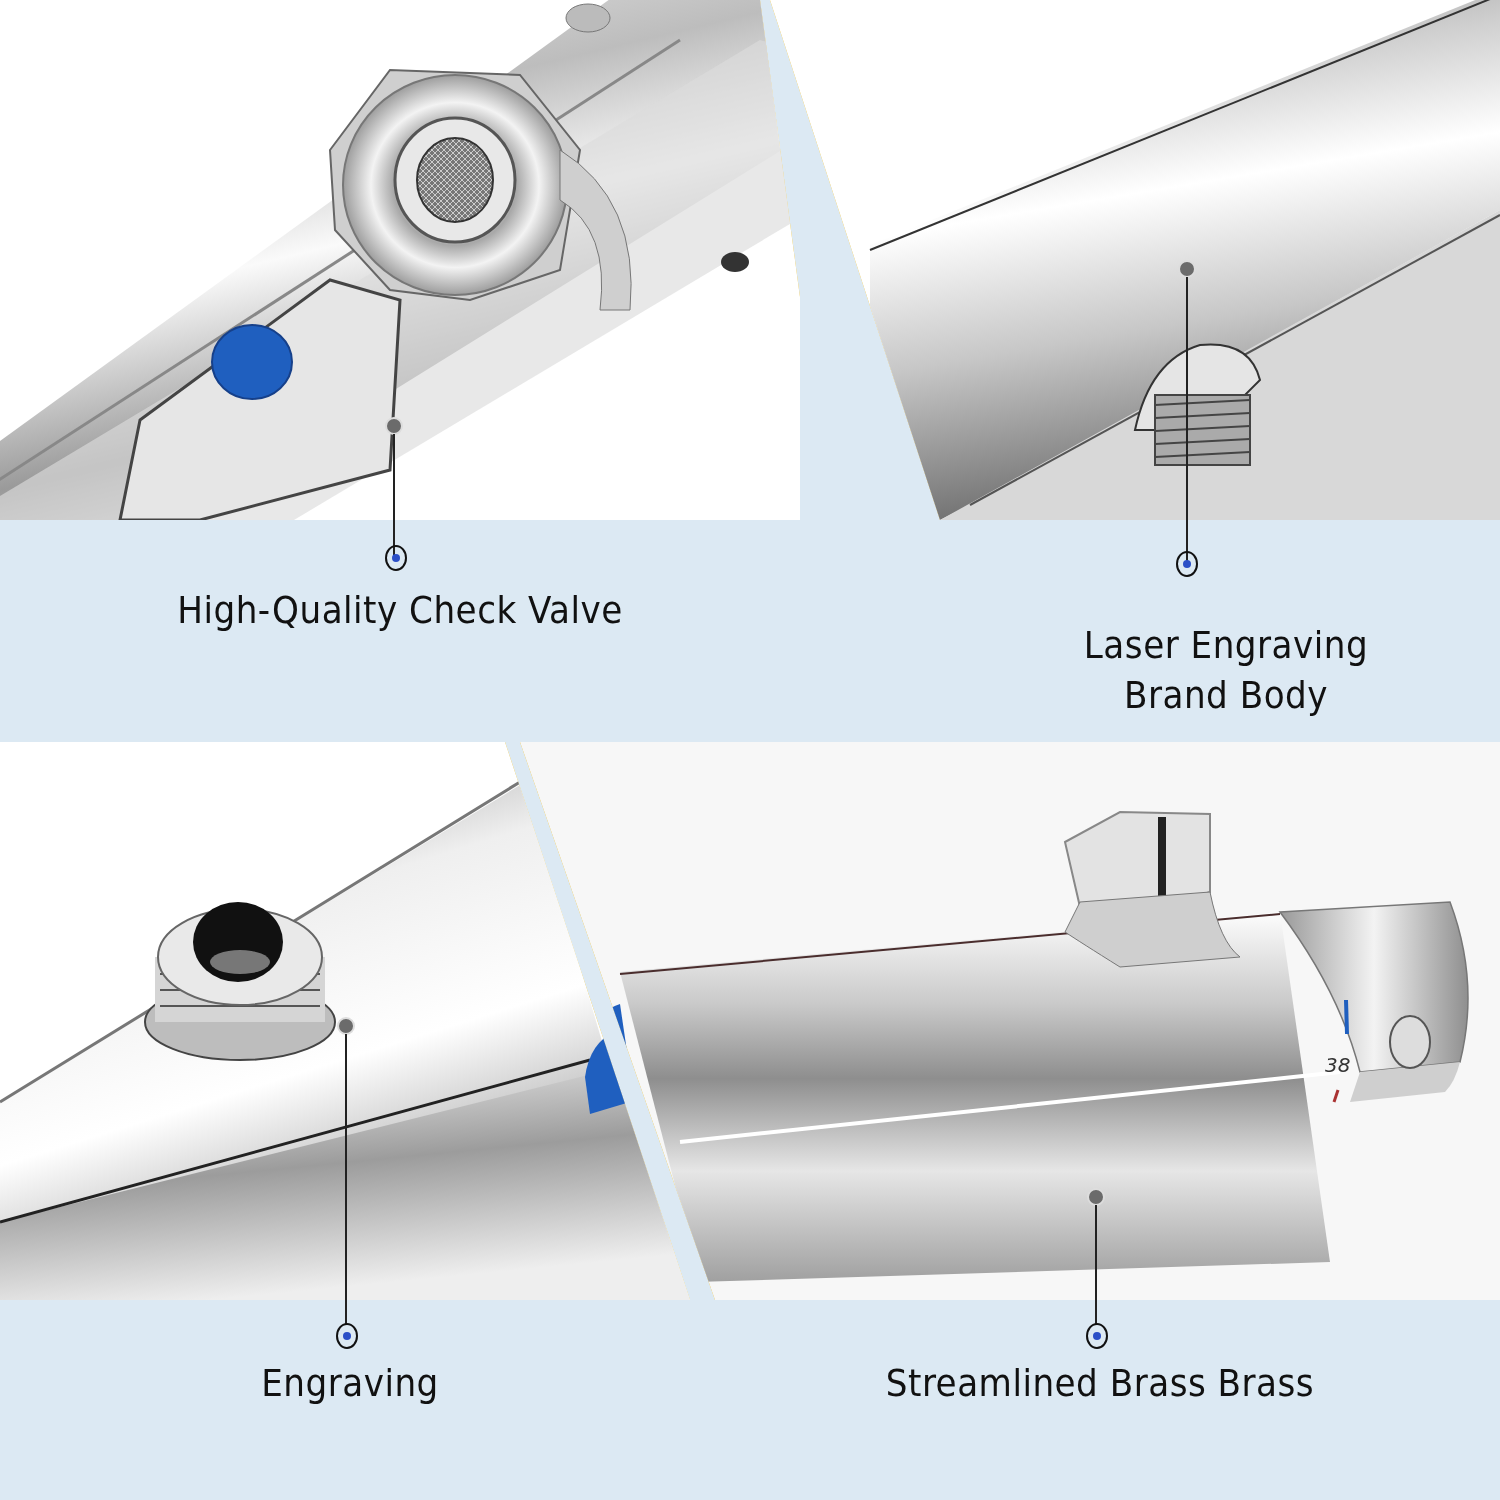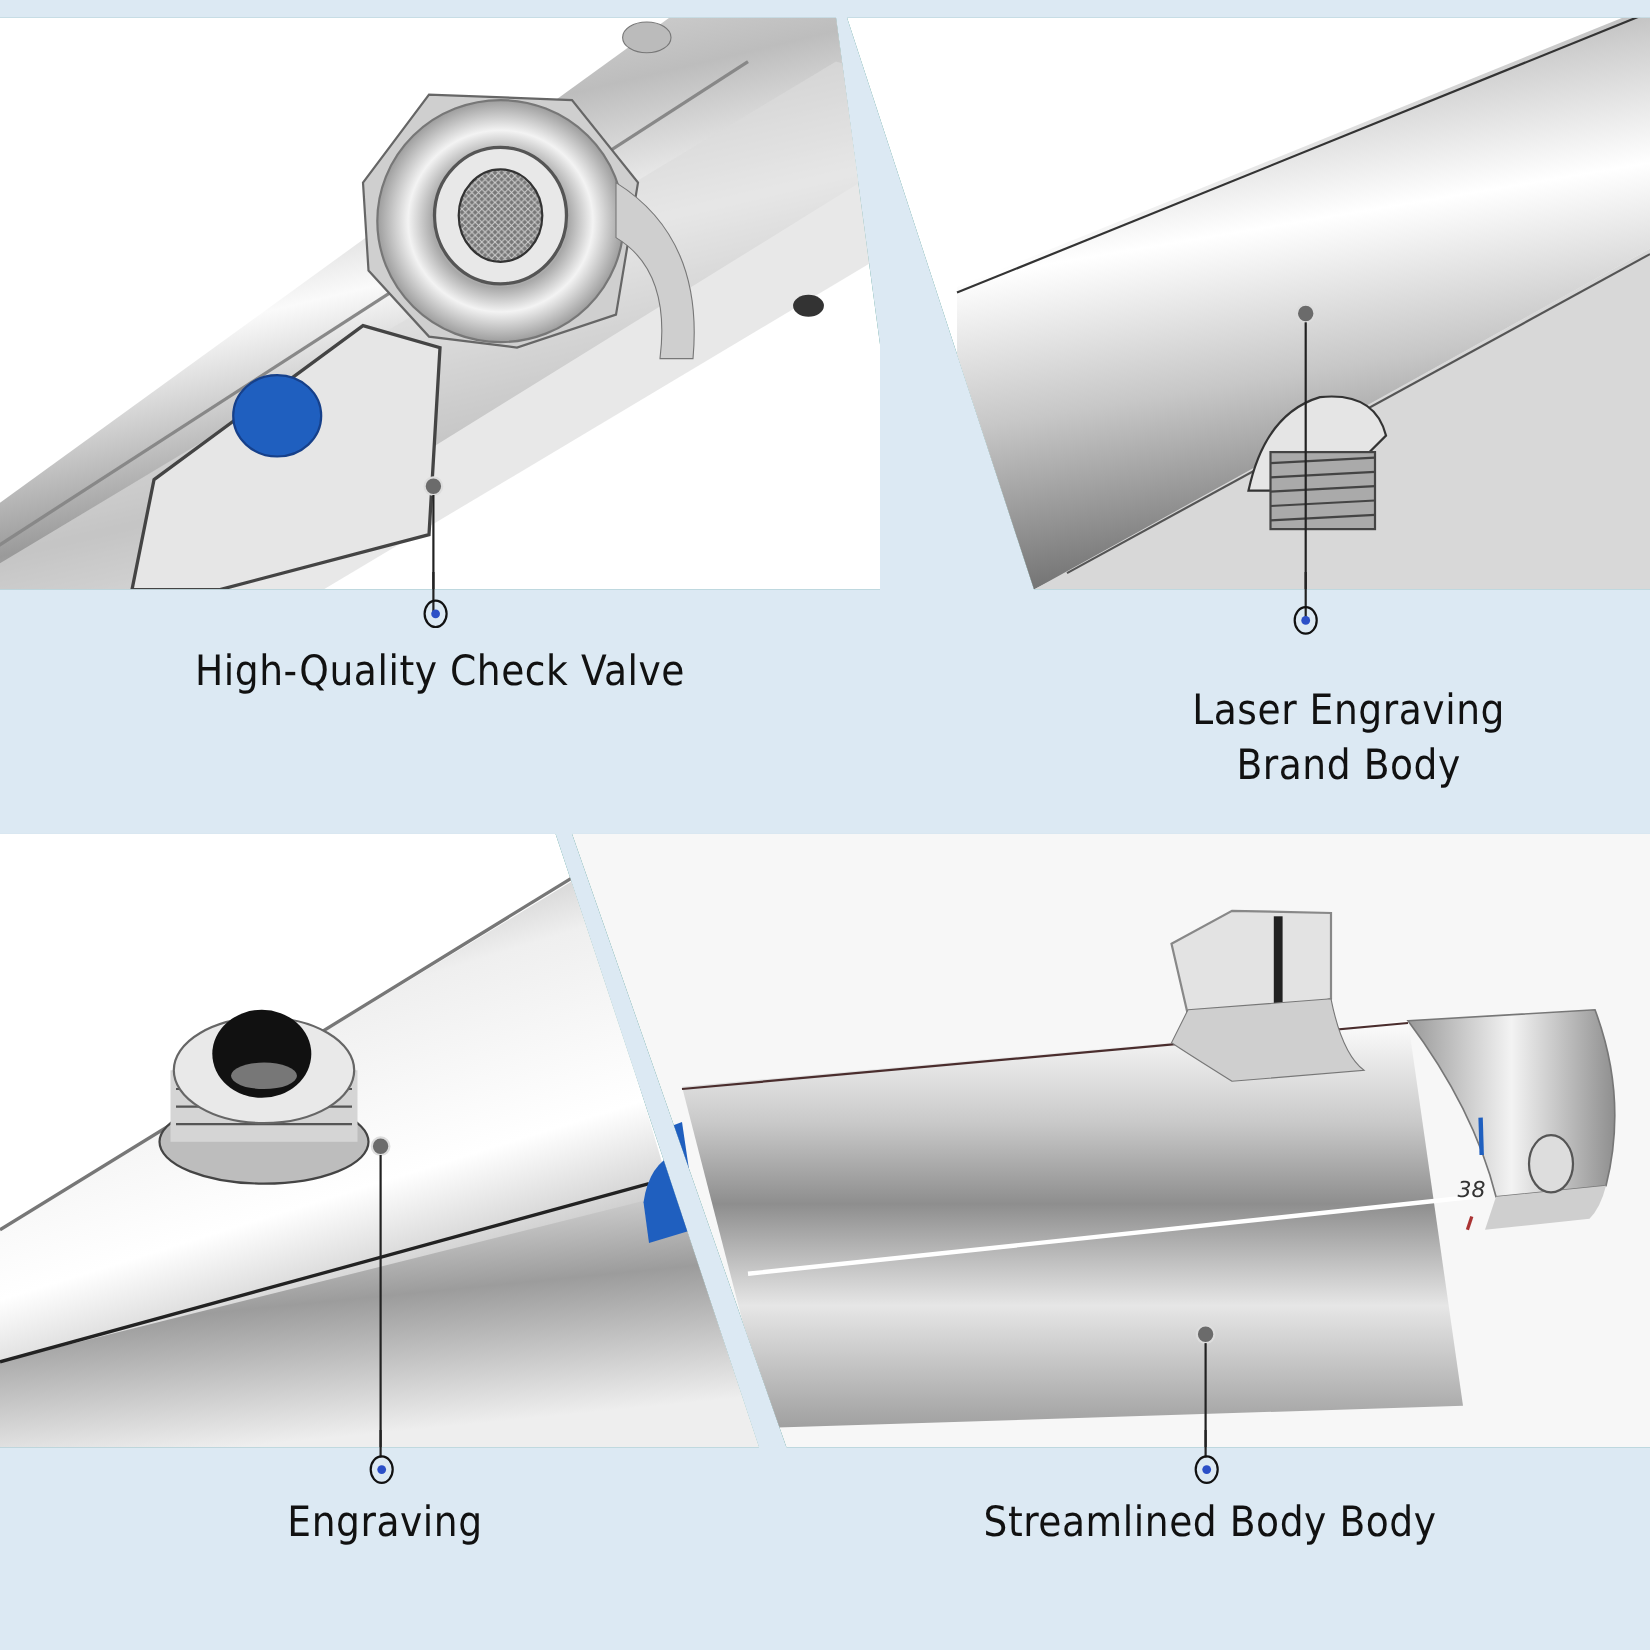--- a/index.html
+++ b/index.html
@@ -1,18 +1,18 @@
 <!DOCTYPE html>
 <html><head>
 <meta charset="utf-8">
 <style>
   html,body{margin:0;padding:0;}
   body{width:1500px;height:1500px;background:#dce9f3;position:relative;overflow:hidden;
        font-family:"DejaVu Sans","Liberation Sans",sans-serif;}
-  .panel{position:absolute;overflow:hidden;background:#0f766e;margin-top:16px;}
+  .panel{position:absolute;overflow:hidden;background:#eab308;}
   .photo{position:absolute;inset:0;}
   .caption{position:absolute;text-align:center;color:#111;font-size:38px;line-height:50px;
            letter-spacing:0.5px;font-family:"DejaVu Sans Condensed","DejaVu Sans",sans-serif;}
   .leader{position:absolute;width:2px;background:#222;}
   .dot-top{position:absolute;width:18px;height:18px;border-radius:50%;background:#6b6b6b;
            border:2px solid #ddd;box-sizing:border-box;}
   .marker{position:absolute;width:22px;height:26px;border:2px solid #111;border-radius:50%;box-sizing:border-box;}
   .marker .core{position:absolute;left:50%;top:50%;width:8px;height:8px;margin:-4px 0 0 -4px;
                 border-radius:50%;background:#2b4fc7;}
 </style>
@@ -197,14 +197,14 @@
   </div>
 <div class="caption" style="left:50px;top:1358px;width:600px;">
   <div>Engraving</div>
 </div>
 
 <div class="leader" style="left:1095px;top:1300px;height:25px;"></div>
 <div class="marker" style="left:1086px;top:1323px;">
     <div class="core"></div>
   </div>
 <div class="caption" style="left:830px;top:1358px;width:540px;">
-  <div>Streamlined Body Body</div>
+  <div>Streamlined Brass Brass</div>
 </div>
 
 </body></html>

